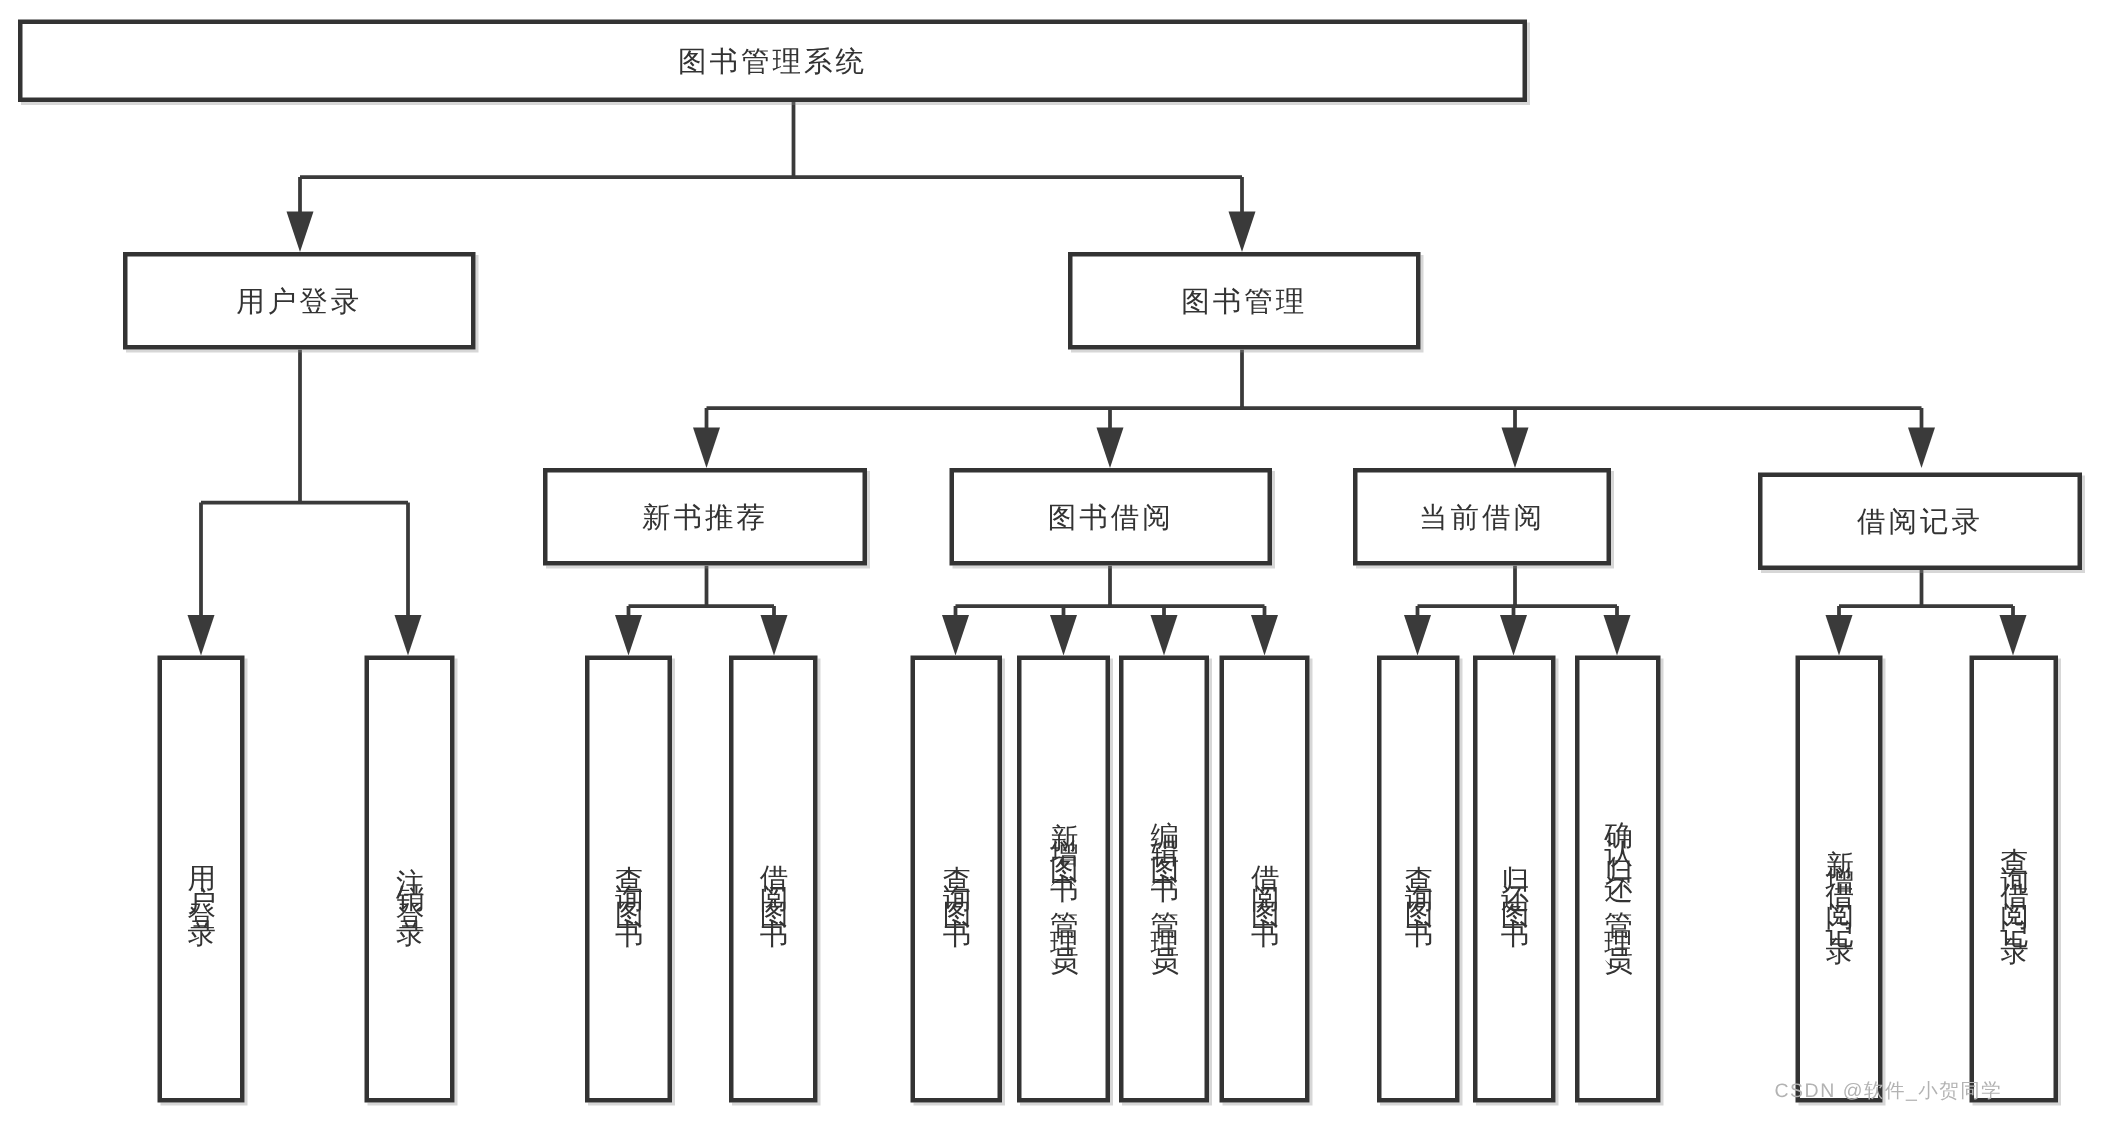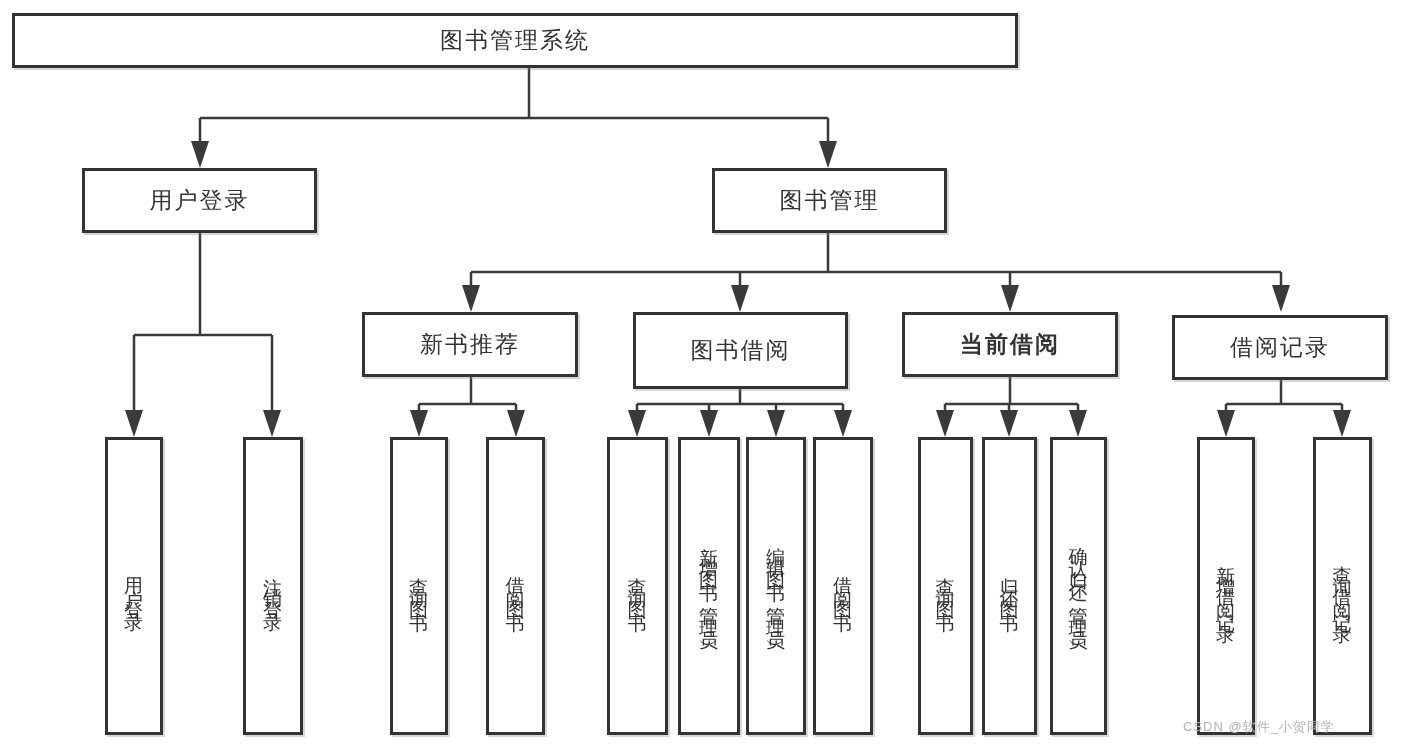--- a/index.html
+++ b/index.html
@@ -25,21 +25,21 @@
     box-sizing: border-box;
     border: 3px solid var(--border, #333333);
     background: #ffffff;
     box-shadow: 2px 2px 0 rgba(140,140,140,0.35);
     display: flex;
     align-items: center;
     justify-content: center;
     color: var(--text, #333333);
   }
   .hbox {
-    font-size: 23px;
+    font-size: 19px;
     letter-spacing: 2px;
     white-space: nowrap;
     text-align: right;
   }
   .vbox span {
     writing-mode: vertical-rl;
     text-orientation: mixed;
     font-size: 19px;
     letter-spacing: 12px;
     line-height: 1;
@@ -116,22 +116,22 @@
         <polygon points="1333,410 1351,410 1342,437" fill="#3a3a3a"></polygon>
       </g>
   </svg>
 
   <div class="box hbox" style="left:12px; top:13px; width:1006px; height:55px;">图书管理系统</div>
 
   <div class="box hbox" style="left:82px; top:168px; width:235px; height:65px;">用户登录</div>
   <div class="box hbox" style="left:362px; top:312px; width:216px; height:65px;">新书推荐</div>
 
   <div class="box hbox" style="left:712px; top:168px; width:235px; height:65px;">图书管理</div>
-  <div class="box hbox" style="left:633px; top:312px; width:215px; height:77px;">图书借阅</div>
-  <div class="box hbox" style="left:902px; top:312px; width:216px; height:65px;font-weight:bold;">当前借阅</div>
+  <div class="box hbox" style="left:633px; top:312px; width:215px; height:65px;">图书借阅</div>
+  <div class="box hbox" style="left:902px; top:312px; width:172px; height:65px;">当前借阅</div>
   <div class="box hbox" style="left:1172px; top:315px; width:216px; height:65px;">借阅记录</div>
 
   <div class="box vbox" style="left:105px; top:437px; width:58px; height:298px;">
     <span>用户登录</span>
   </div>
   <div class="box vbox" style="left:243px; top:437px; width:60px; height:298px;">
     <span>注销登录</span>
   </div>
 
   <div class="box vbox" style="left:390px; top:437px; width:58px; height:298px;">

